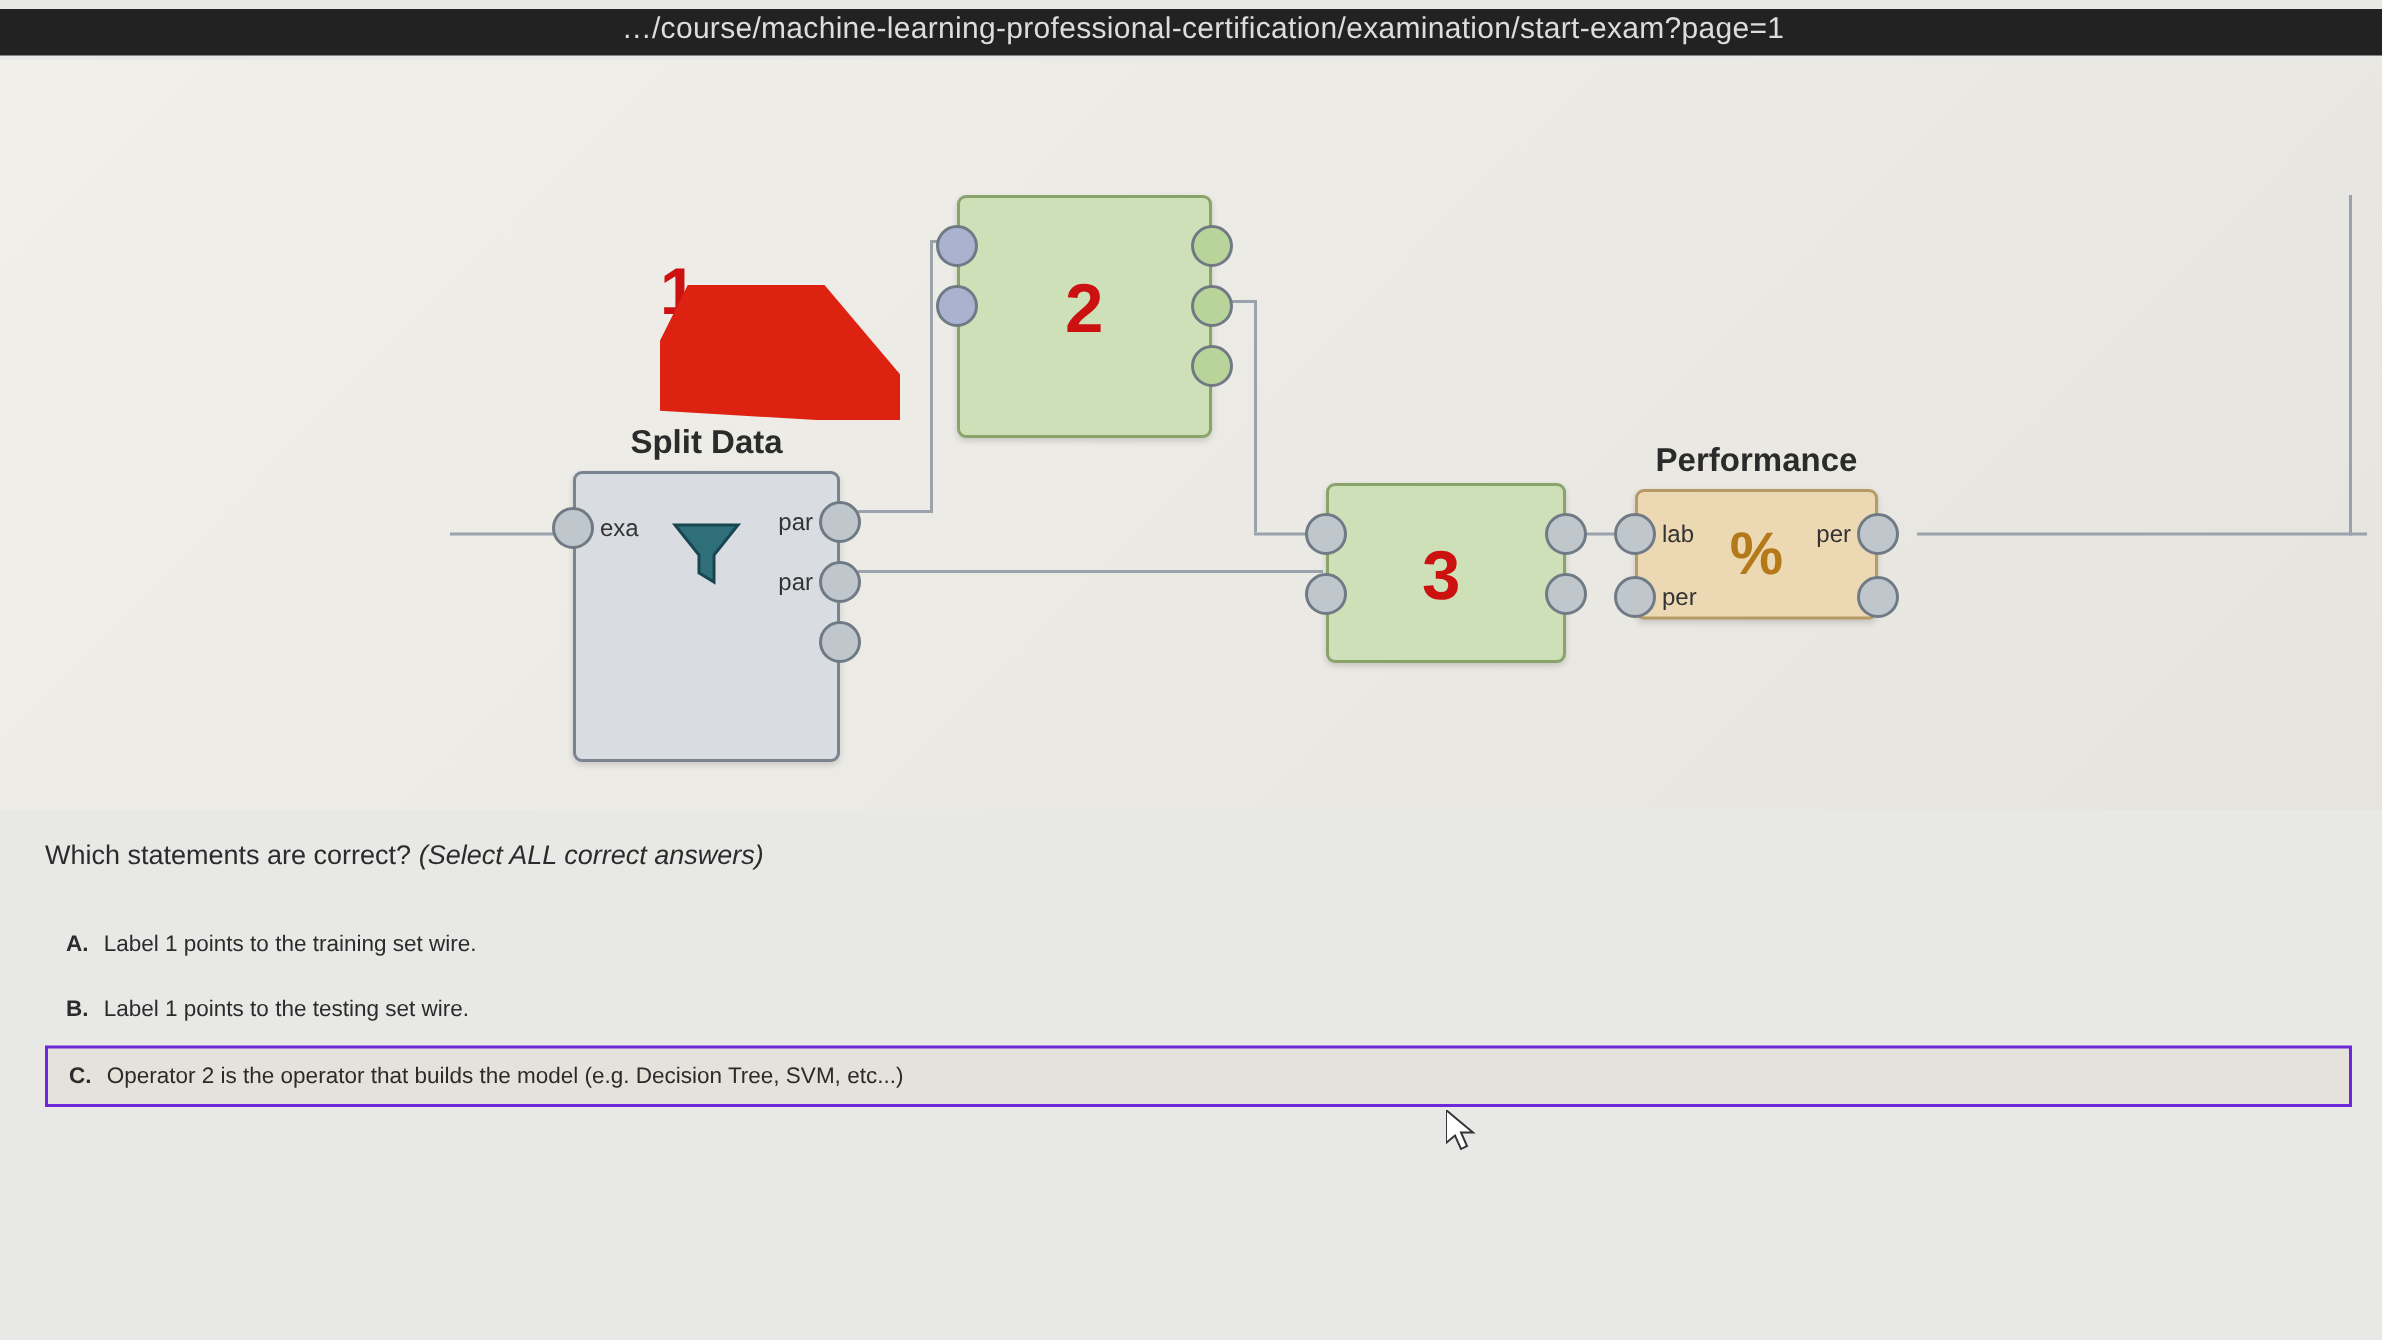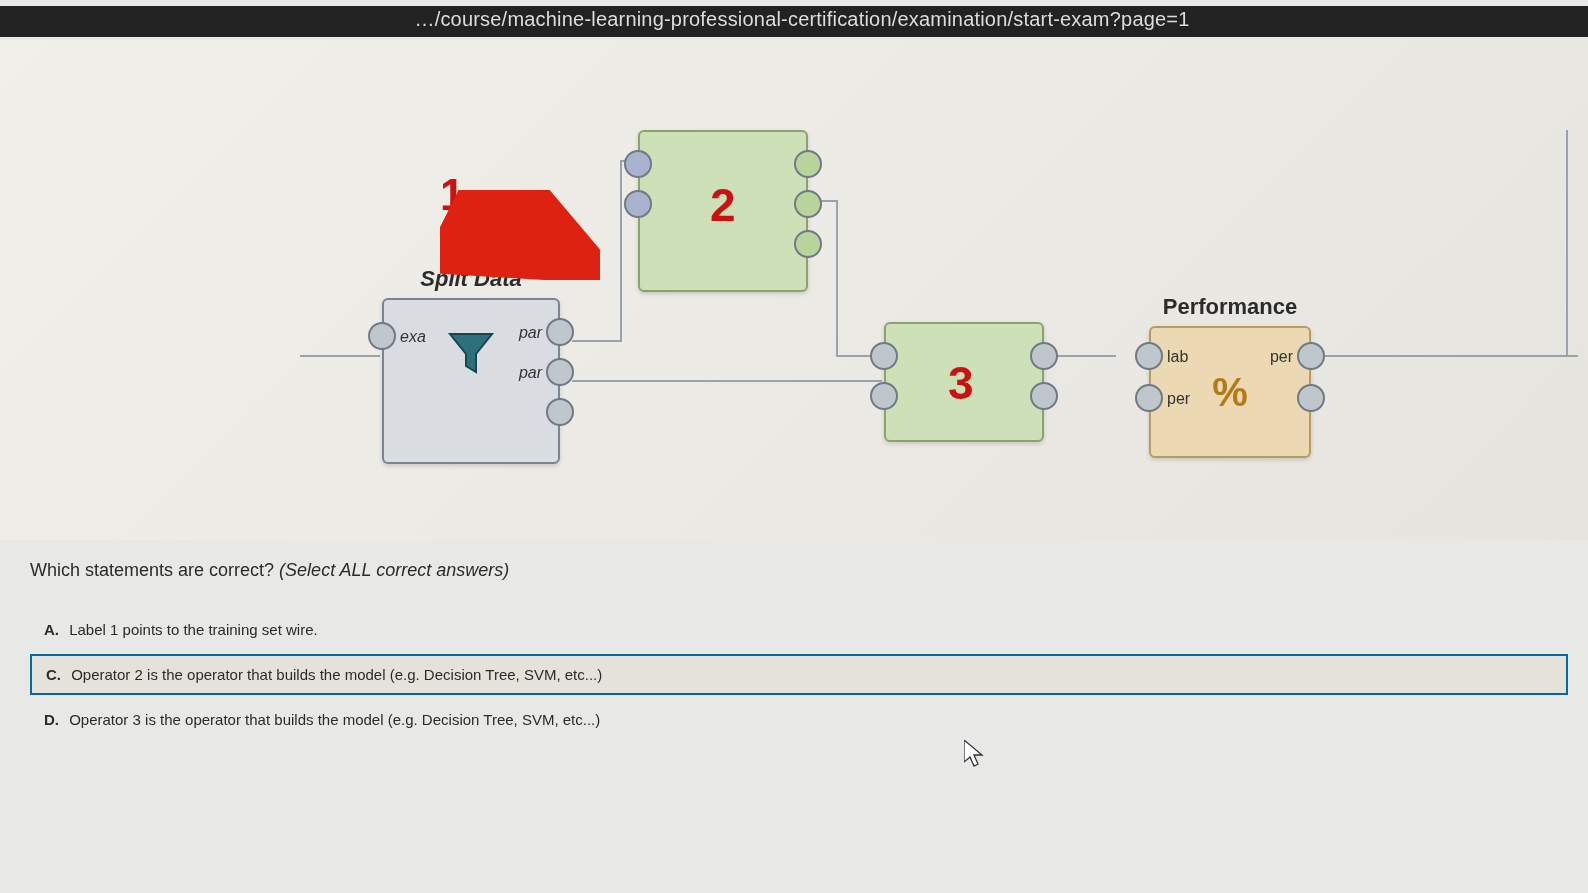--- a/index.html
+++ b/index.html
@@ -112,21 +112,21 @@
     margin-bottom: 30px;
   }
   .question .stem .instr { font-style: italic; }
   .answers .ans {
     font-size: 15px;
     padding: 10px 14px;
     margin: 6px 0;
     cursor: pointer;
   }
   .answers .ans.selected {
-    border: 2px solid #0369a1;
+    border: 2px solid #6d28d9;
     background: #e4e2da;
   }
   .answers .ans b { font-weight: 700; margin-right: 6px; }
 
   
   .retrieve-icon {
     position:absolute; left:50%; top:50%; transform:translate(-50%,-50%);
   }
   .funnel-icon {
     position:absolute; left:50%; top:28px; transform:translateX(-50%);
@@ -151,21 +151,21 @@
   <div class="wire" style="left:620px; top:120px; width:18px;"></div>
   <div class="wire" style="left:572px; top:340px; width:310px;"></div>
   <div class="wire" style="left:808px; top:160px; width:30px;"></div>
   <div class="wire v" style="left:836px; top:160px; height:155px;"></div>
   <div class="wire" style="left:836px; top:315px; width:60px;"></div>
   <div class="wire" style="left:1038px; top:315px; width:78px;"></div>
   <div class="wire" style="left:1278px; top:315px; width:300px;"></div>
   <div class="wire v" style="left:1566px; top:90px; height:227px;"></div>
 
 
-  <div class="op" style="left:382px; top:258px; width:178px; height:166px;font-style:italic;">
+  <div class="op" style="left:382px; top:274px; width:178px; height:194px;">
     <div class="title">Split Data</div>
     <span class="funnel-icon">
       <svg width="50" height="50" viewBox="0 0 50 50">
         <polygon points="4,6 46,6 30,26 30,44 20,38 20,26" fill="#2f6f7a" stroke="#18464f" stroke-width="2"></polygon>
       </svg>
     </span>
     <div class="port left" style="top:22px;">
       <span>exa</span>
     </div>
     <div class="port right" style="top:18px;">
@@ -200,21 +200,21 @@
   <style>.op.green{font-size:0}</style>
 
   <div class="op green" style="left:884px; top:282px; width:160px; height:120px;">
     <div class="ann-num" style="left:62px; top:32px;">3</div>
     <div class="port left" style="top:18px;"></div>
     <div class="port left" style="top:58px;"></div>
     <div class="port right" style="top:18px;"></div>
     <div class="port right" style="top:58px;"></div>
   </div>
 
-  <div class="op tan" style="left:1149px; top:286px; width:162px; height:132px;">
+  <div class="op tan" style="left:1090px; top:286px; width:162px; height:87px;">
     <div class="title">Performance</div>
     <span class="pct-icon">%</span>
     <div class="port left" style="top:14px;">
       <span>lab</span>
     </div>
     <div class="port left" style="top:56px;">
       <span>per</span>
     </div>
     <div class="port right" style="top:14px;">
       <span>per</span>
@@ -227,26 +227,26 @@
 <div class="question">
   <div class="stem">
     <span>Which statements are correct?</span>
     <span class="instr">(Select ALL correct answers)</span>
   </div>
   <div class="answers">
     <div class="ans">
       <b>A.</b>
       <span>Label 1 points to the training set wire.</span>
     </div>
+    <div class="ans">
+      <b>B.</b>
+      <span>Label 1 points to the testing set wire.</span>
+    </div>
     <div class="ans selected">
       <b>C.</b>
       <span>Operator 2 is the operator that builds the model (e.g. Decision Tree, SVM, etc...)</span>
     </div>
-    <div class="ans">
-      <b>D.</b>
-      <span>Operator 3 is the operator that builds the model (e.g. Decision Tree, SVM, etc...)</span>
-    </div>
   </div>
 </div>
 
 <svg style="position:absolute; left:964px; top:740px;" width="22" height="28">
   <polygon points="0,0 0,22 6,17 10,26 14,24 10,15 18,15" fill="#fff" stroke="#333" stroke-width="1.3"></polygon>
 </svg>
 
 </body></html>

